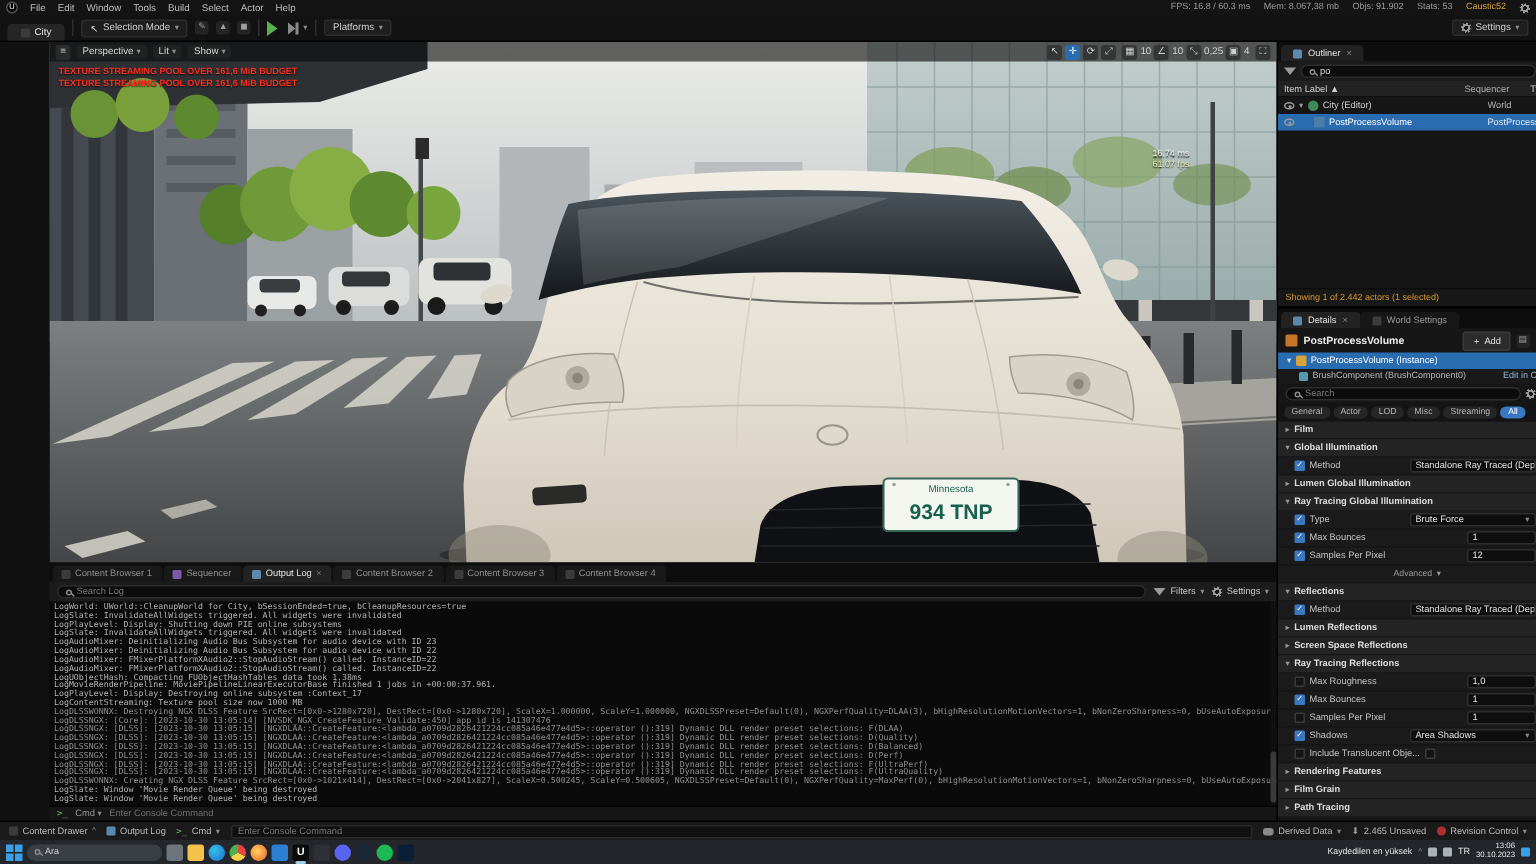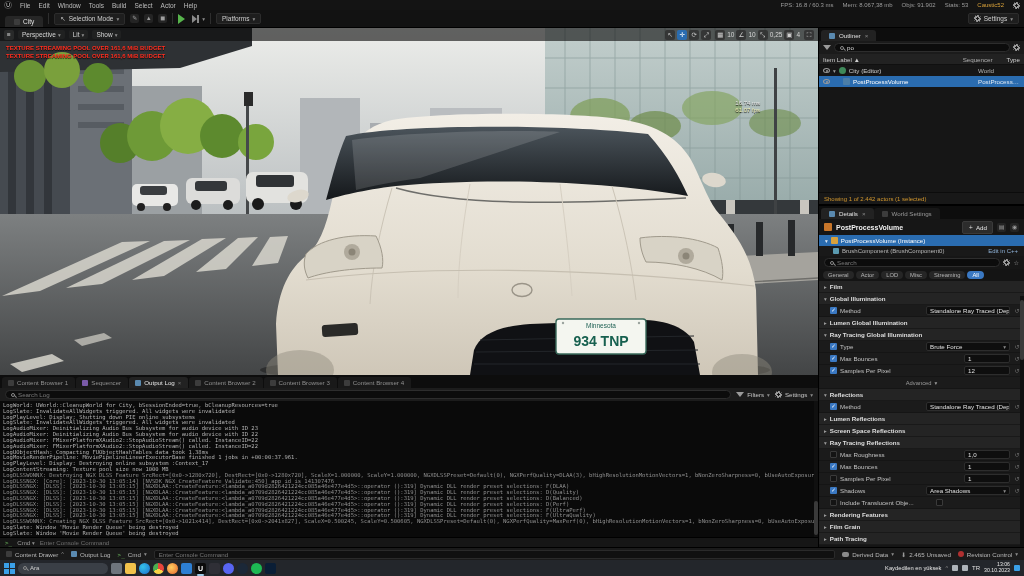--- a/index.html
+++ b/index.html
@@ -20,21 +20,21 @@
   .vdiv { width:1px; height:11px; background:#2e2e2e; }
   .tool-btn { display:flex; align-items:center; gap:3px; background:#1e1e1e; border:1px solid #2c2c2c; border-radius:2px; padding:1px 5px; color:#cfcfcf; }
   .ticon { width:9px; height:9px; background:#242424; border-radius:2px; color:#9f9f9f; font-size:6px; line-height:9px; text-align:center; }
   .play { width:0; height:0; border-left:7px solid #57b44c; border-top:5px solid transparent; border-bottom:5px solid transparent; }
   .skip { width:0; height:0; border-left:5px solid #8a8a8a; border-top:4px solid transparent; border-bottom:4px solid transparent; position:relative; margin-left:2px; }
   .skip::after { content:""; position:absolute; left:0; top:-4px; width:2px; height:8px; background:#8a8a8a; }
   .caret { color:#8c8c8c; font-size:5.5px; }
   .gear { width:7px; height:7px; border-radius:50%; background:radial-gradient(circle at center, #141414 0 1.4px, #9a9a9a 1.4px 2.6px, transparent 2.6px), repeating-conic-gradient(#9a9a9a 0 20deg, transparent 20deg 45deg); }
 
   
-  .main { flex:1 1 auto; display:flex; min-height:0; }
+  .main { flex:1 1 auto; display:flex; min-height:0;padding-left:33px; }
   .left-col { width:818px; display:flex; flex-direction:column; min-height:0; }
   .right-col { flex:1; display:flex; flex-direction:column; background:#151515; border-left:1px solid #000; min-height:0; }
 
   
   .viewport { height:347px; position:relative; background:#1a1a1a; overflow:hidden; flex:0 0 auto; }
   .viewport svg { position:absolute; inset:0; }
   .vp-toolbar { position:absolute; top:0; left:0; right:0; height:13px; background:rgba(12,12,12,.62); display:flex; align-items:center; padding:0 4px; gap:4px; font-size:6.5px; color:#d6d6d6; }
   .vp-group { display:flex; align-items:center; gap:2px; }
   .vp-btn { display:flex; align-items:center; gap:2px; padding:1px 4px; border-radius:2px; background:rgba(40,40,40,.55); }
   .vp-ico { width:10px; height:10px; border-radius:2px; background:rgba(46,46,46,.8); color:#cfcfcf; font-size:6.5px; line-height:10px; text-align:center; }

